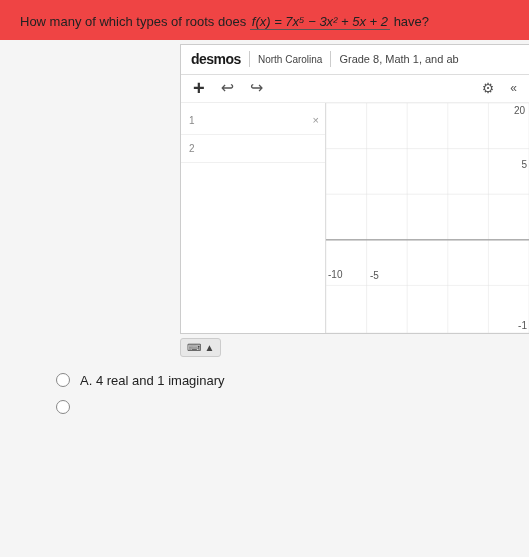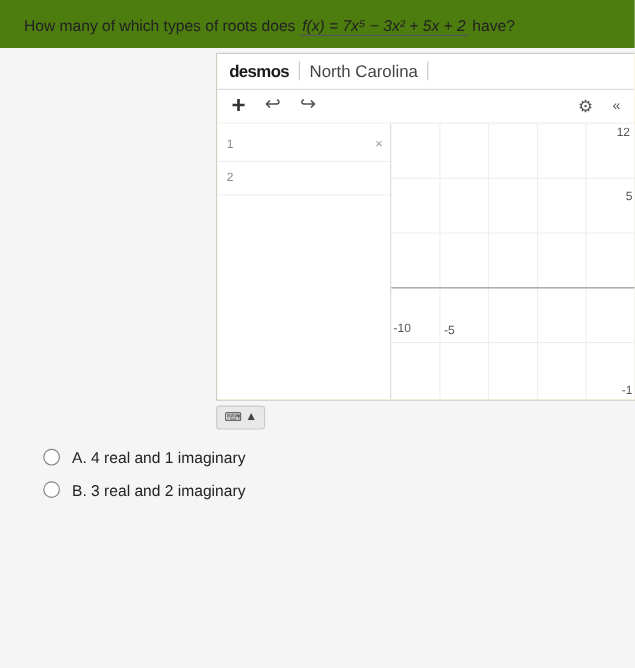--- a/index.html
+++ b/index.html
@@ -9,42 +9,42 @@
       background: #f5f5f5;
       font-family: Arial, sans-serif;
       font-size: 14px;
       color: #222;
       overflow: hidden;
       position: relative;
     }
 
     .question-area {
       padding: 12px 20px 8px 20px;
-      background: #4d7c0f;
+      background: #ef4444;
     }
 
     .question-text {
       font-size: 13px;
       line-height: 1.5;
       color: #222;
     }
 
     .math-inline {
       font-style: italic;
       border-bottom: 1px solid #555;
       padding: 0 2px;
     }
 
     
     .desmos-container {
       position: relative;
       margin: 4px 0 4px 180px;
       width: 350px;
       height: 290px;
-      background: #fef9c3;
+      background: #5eead4;
       border: 1px solid #ccc;
       overflow: hidden;
     }
 
     .desmos-header {
       display: flex;
       align-items: center;
       background: #fff;
       border-bottom: 1px solid #ddd;
       padding: 6px 10px;
@@ -59,21 +59,21 @@
       letter-spacing: -0.5px;
     }
 
     .desmos-divider {
       width: 1px;
       height: 16px;
       background: #ccc;
     }
 
     .desmos-subtitle {
-      font-size: 14px;
+      font-size: 10px;
       color: #444;
     }
 
     .desmos-grade {
       font-size: 11px;
       color: #444;
     }
 
     
     .desmos-toolbar {
@@ -199,20 +199,21 @@
       cursor: pointer;
       display: flex;
       align-items: center;
       gap: 3px;
       color: #444;
     }
 
     
     .choices-area {
       padding: 4px 36px;
+      margin-left: 20px;
     }
 
     .choice-item {
       display: flex;
       align-items: center;
       padding: 6px 0;
       font-size: 13px;
       color: #222;
       gap: 10px;
     }
@@ -240,20 +241,21 @@
   </div>
 </div>
 
 <div class="desmos-container">
 
   <div class="desmos-header">
     <span class="desmos-logo">desmos</span>
     <div class="desmos-divider"></div>
     <span class="desmos-subtitle">North Carolina</span>
     <div class="desmos-divider"></div>
+    <span class="desmos-grade">Grade 8, Math 1, and ab</span>
   </div>
 
   <div class="desmos-toolbar">
     <button class="toolbar-btn plus">+</button>
     <button class="toolbar-btn">↩</button>
     <button class="toolbar-btn">↪</button>
     <span style="flex:1"></span>
     <button class="toolbar-btn toolbar-gear">⚙</button>
     <button class="toolbar-btn toolbar-chevrons">«</button>
   </div>
@@ -288,21 +290,21 @@
         <line x1="0" y1="46" x2="205" y2="46" stroke="#e0e0e0" stroke-width="0.5"></line>
         <line x1="0" y1="92" x2="205" y2="92" stroke="#e0e0e0" stroke-width="0.5"></line>
         <line x1="0" y1="138" x2="205" y2="138" stroke="#e0e0e0" stroke-width="0.5"></line>
         <line x1="0" y1="184" x2="205" y2="184" stroke="#e0e0e0" stroke-width="0.5"></line>
         <line x1="0" y1="232" x2="205" y2="232" stroke="#e0e0e0" stroke-width="0.5"></line>
 
         <line x1="0" y1="138" x2="205" y2="138" stroke="#999" stroke-width="1"></line>
         <line x1="0" y1="138" x2="205" y2="138" stroke="#aaa" stroke-width="0.8"></line>
       </svg>
 
-      <span class="axis-label" style="top: 2px; right: 4px;">12</span>
+      <span class="axis-label" style="top: 2px; right: 4px;">20</span>
       <span class="axis-label" style="bottom: 53px; left: 2px;">-10</span>
       <span class="axis-label" style="bottom: 52px; left: 44px;">-5</span>
       <span class="axis-label" style="top: 56px; right: 2px;">5</span>
       <span class="axis-label" style="bottom: 2px; right: 2px;">-1</span>
     </div>
   </div>
 </div>
 
 <div class="bottom-panel">
   <button class="collapse-btn">
@@ -311,15 +313,14 @@
   </button>
 </div>
 
 <div class="choices-area">
   <div class="choice-item">
     <span class="radio-circle"></span>
     <span class="choice-label">A.  4 real and 1 imaginary</span>
   </div>
   <div class="choice-item">
     <span class="radio-circle"></span>
-    <span class="choice-label">B.  3 real and 2 imaginary</span>
   </div>
 </div>
 
 </body></html>

